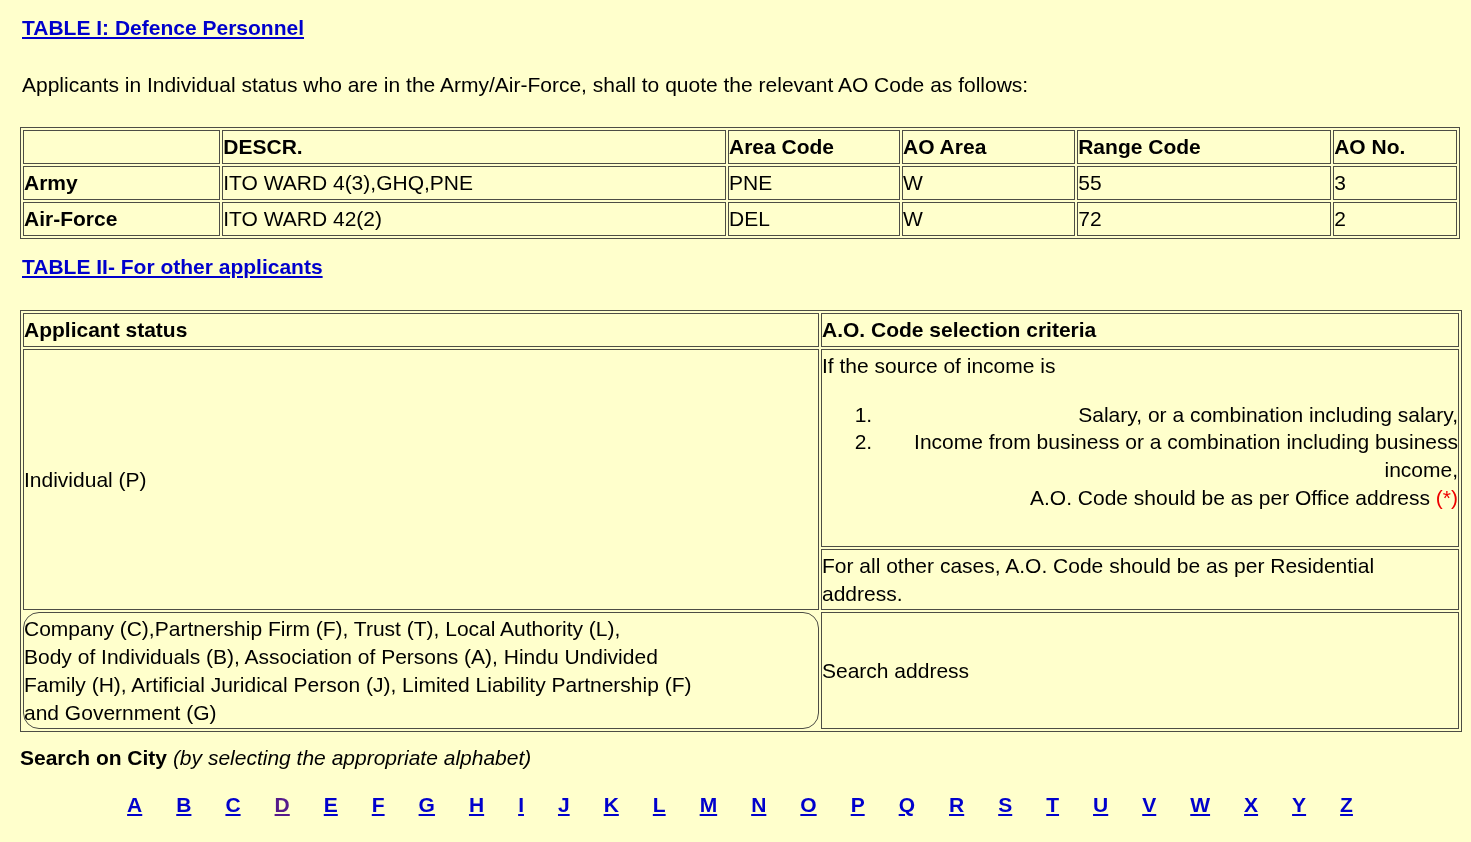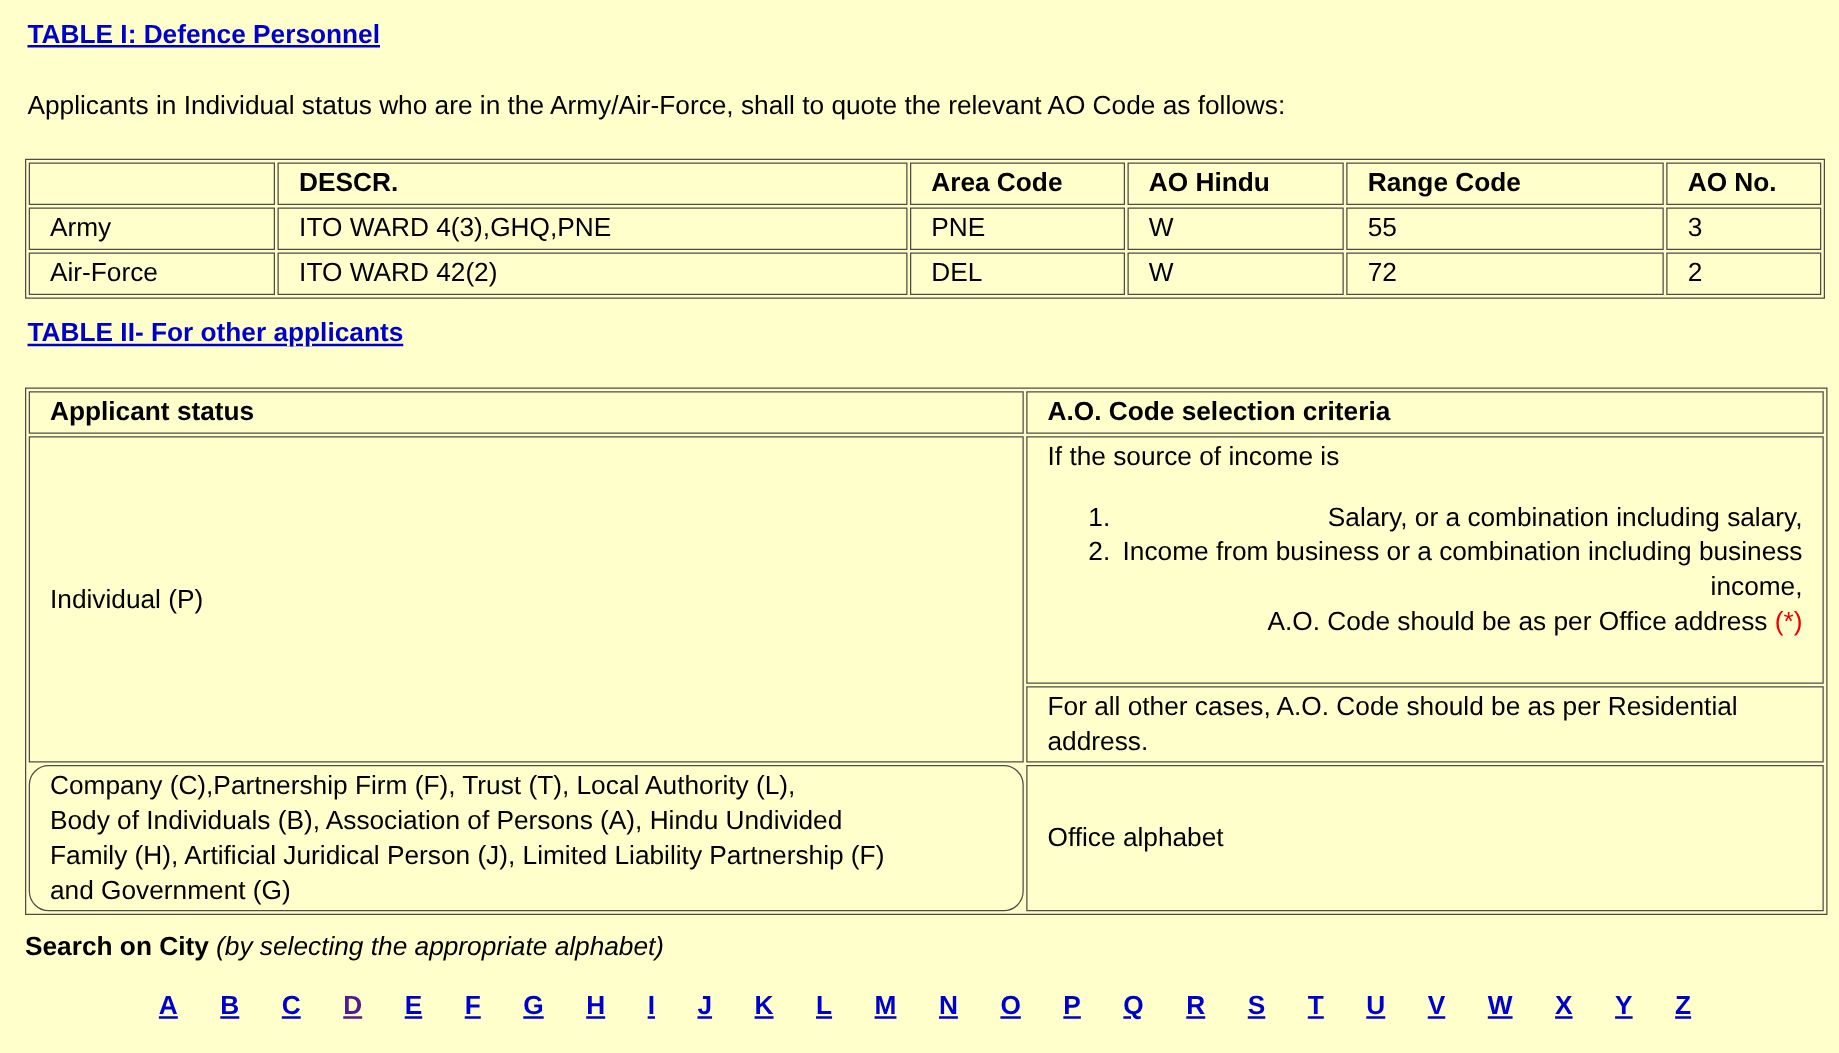--- a/index.html
+++ b/index.html
@@ -21,28 +21,28 @@
   .heading{margin:2px 0 0 2px;}
   .intro{margin:29px 0 0 2px;}
   table.tbl{
     border-collapse:separate;border-spacing:2px;
     border:1px solid var(--border);
     width:1440px;table-layout:fixed;
     margin-top:29px;
   }
   table.tbl th,table.tbl td{
     border:1px solid var(--border);
-    padding:2px 16px;text-align:left;vertical-align:middle;
+    padding:2px 0;text-align:left;vertical-align:middle;
     overflow:hidden;
   }
   table.tbl th{font-weight:bold;}
   #t1 th,#t1 td{height:33px;}
   #t1 .c0{width:188px;} #t1 .c1{width:480px;} #t1 .c2{width:164px;}
   #t1 .c3{width:165px;} #t1 .c4{width:242px;} #t1 .c5{width:118px;}
-  #t1 td.rowlabel{font-weight:normal;}
+  #t1 td.rowlabel{font-weight:bold;}
   #t2{margin-top:30px;}
   #t2 .colstatus{width:796px;}
   #t2 .colcriteria{width:638px;}
   #t2 th{height:32px;}
   .cell-top{vertical-align:top !important;}
   .criteria-cell{height:198px;}
   .othercell{height:58px;margin-top:48px;}
   .companyrow td{height:116px;}
   .prelines{white-space:pre-line;border-radius:16px;}
   ol.criteria-list{margin:21px 0;padding:0 0 0 56px;}
@@ -67,21 +67,21 @@
 </div>
 
 <div class="intro">Applicants in Individual status who are in the Army/Air-Force, shall to quote the relevant AO Code as follows:</div>
 
 <table class="tbl" id="t1">
   <tbody>
       <tr>
     <th class="c0"></th>
     <th class="c1">DESCR.</th>
     <th class="c2">Area Code</th>
-    <th class="c3">AO Hindu</th>
+    <th class="c3">AO Area</th>
     <th class="c4">Range Code</th>
     <th class="c5">AO No.</th>
   </tr>
   <tr>
     <td class="c0 rowlabel">Army</td>
     <td class="c1">ITO WARD 4(3),GHQ,PNE</td>
     <td class="c2">PNE</td>
     <td class="c3">W</td>
     <td class="c4">55</td>
     <td class="c5">3</td>
@@ -123,21 +123,21 @@
     </td>
   </tr>
   <tr>
     <td class="colcriteria cell-top othercell">For all other cases, A.O. Code should be as per Residential address.</td>
   </tr>
   <tr class="companyrow">
     <td class="colstatus prelines">Company (C),Partnership Firm (F), Trust (T), Local Authority (L),
 Body of Individuals (B), Association of Persons (A), Hindu Undivided
 Family (H), Artificial Juridical Person (J), Limited Liability Partnership (F)
 and Government (G)</td>
-    <td class="colcriteria">Office alphabet</td>
+    <td class="colcriteria">Search address</td>
   </tr>
 </tbody>
   </table>
 
 <div class="search-line">
   <span class="b">Search on City</span><span class="i"> (by selecting the appropriate alphabet)</span>
 </div>
 
 <div class="alpha-row">
   <a>A</a><a>B</a><a>C</a><a class="visited">D</a><a>E</a><a>F</a><a>G</a><a>H</a><a>I</a><a>J</a><a>K</a><a>L</a><a>M</a><a>N</a><a>O</a><a>P</a><a>Q</a><a>R</a><a>S</a><a>T</a><a>U</a><a>V</a><a>W</a><a>X</a><a>Y</a><a>Z</a>

